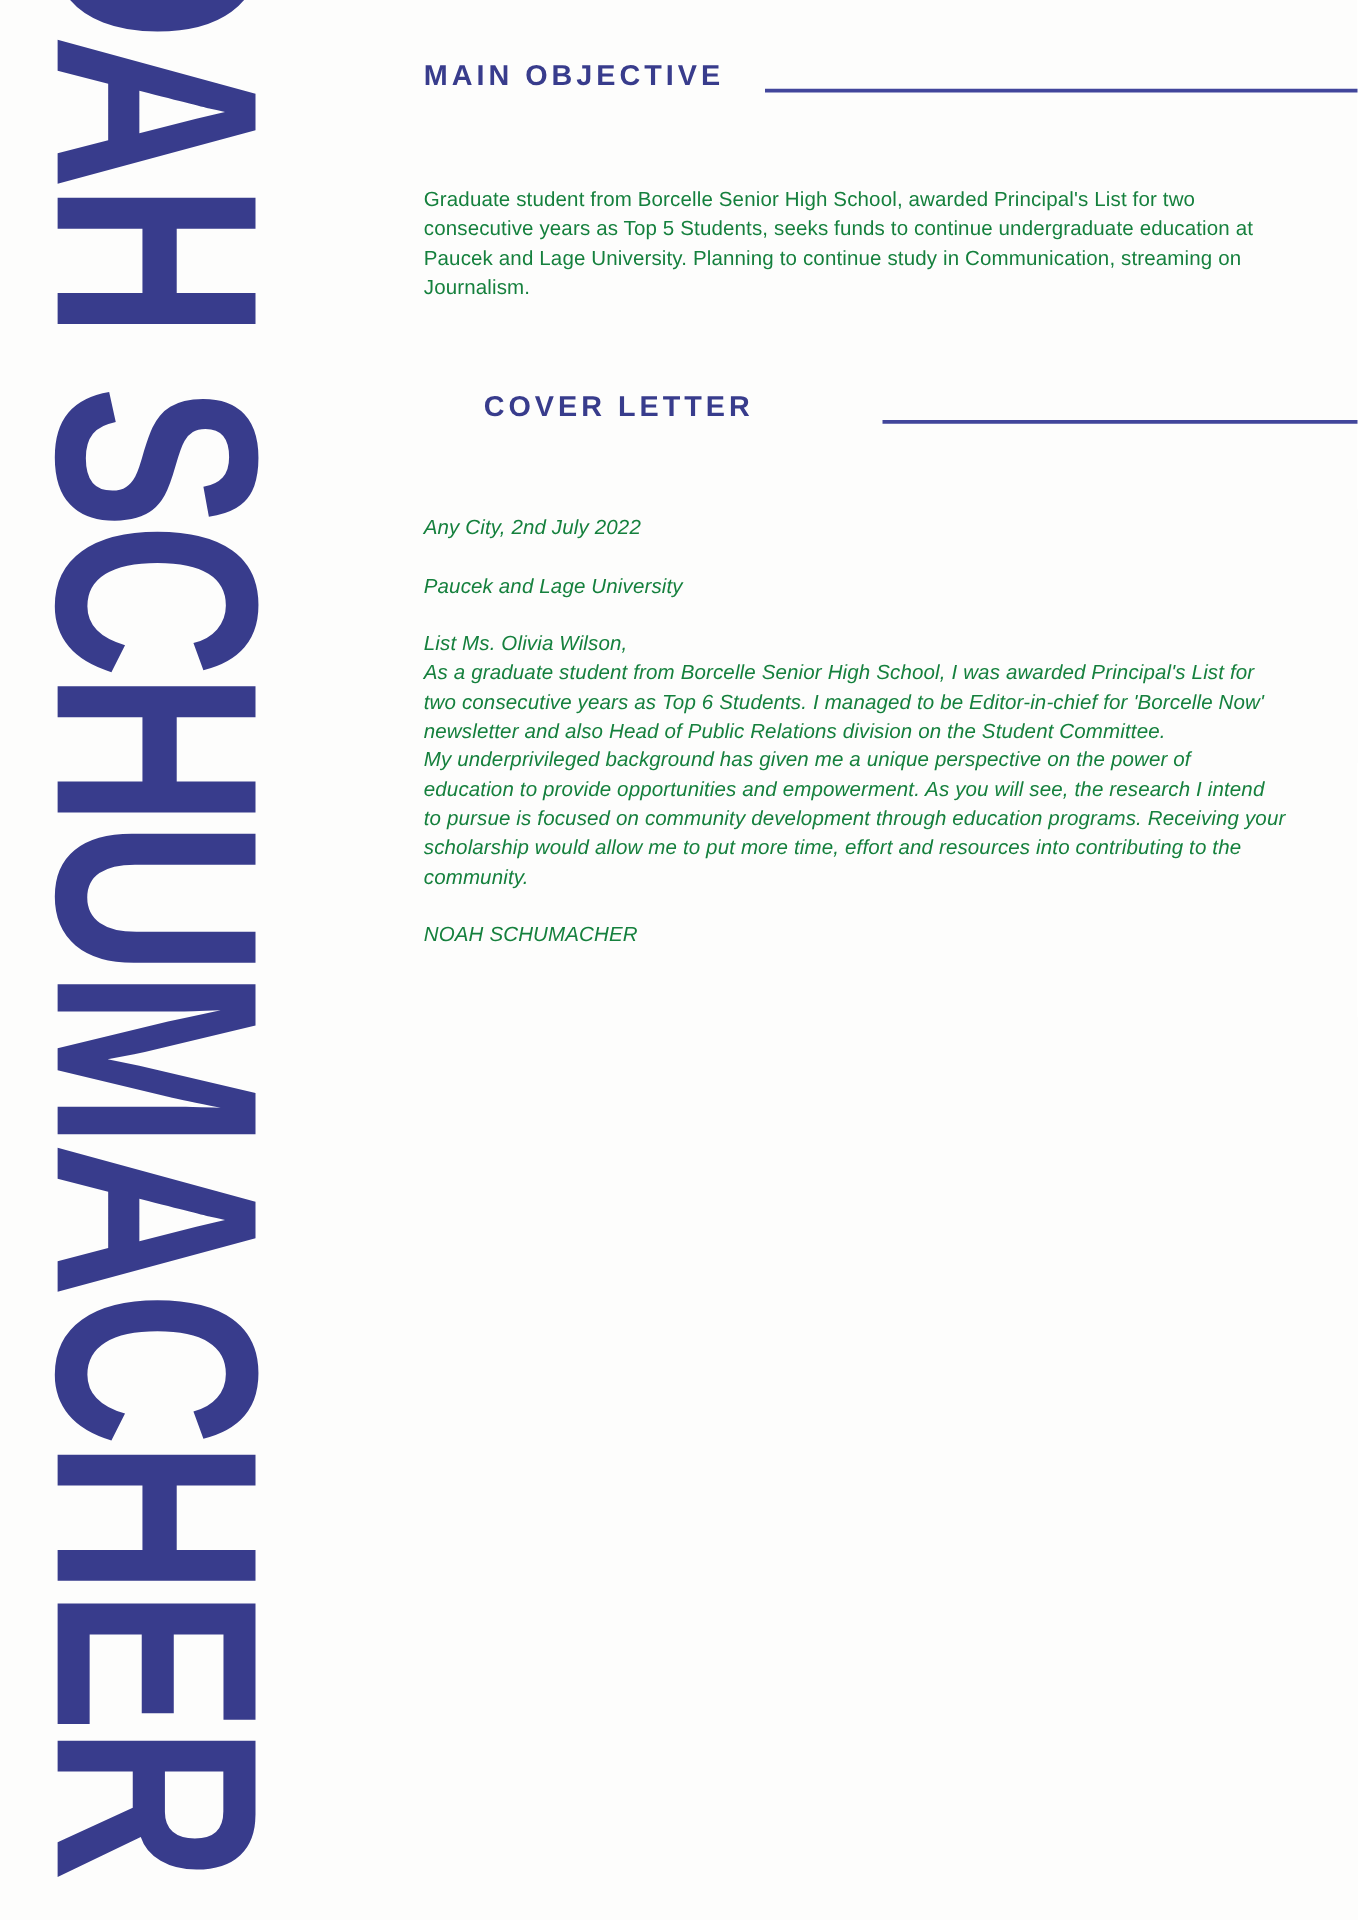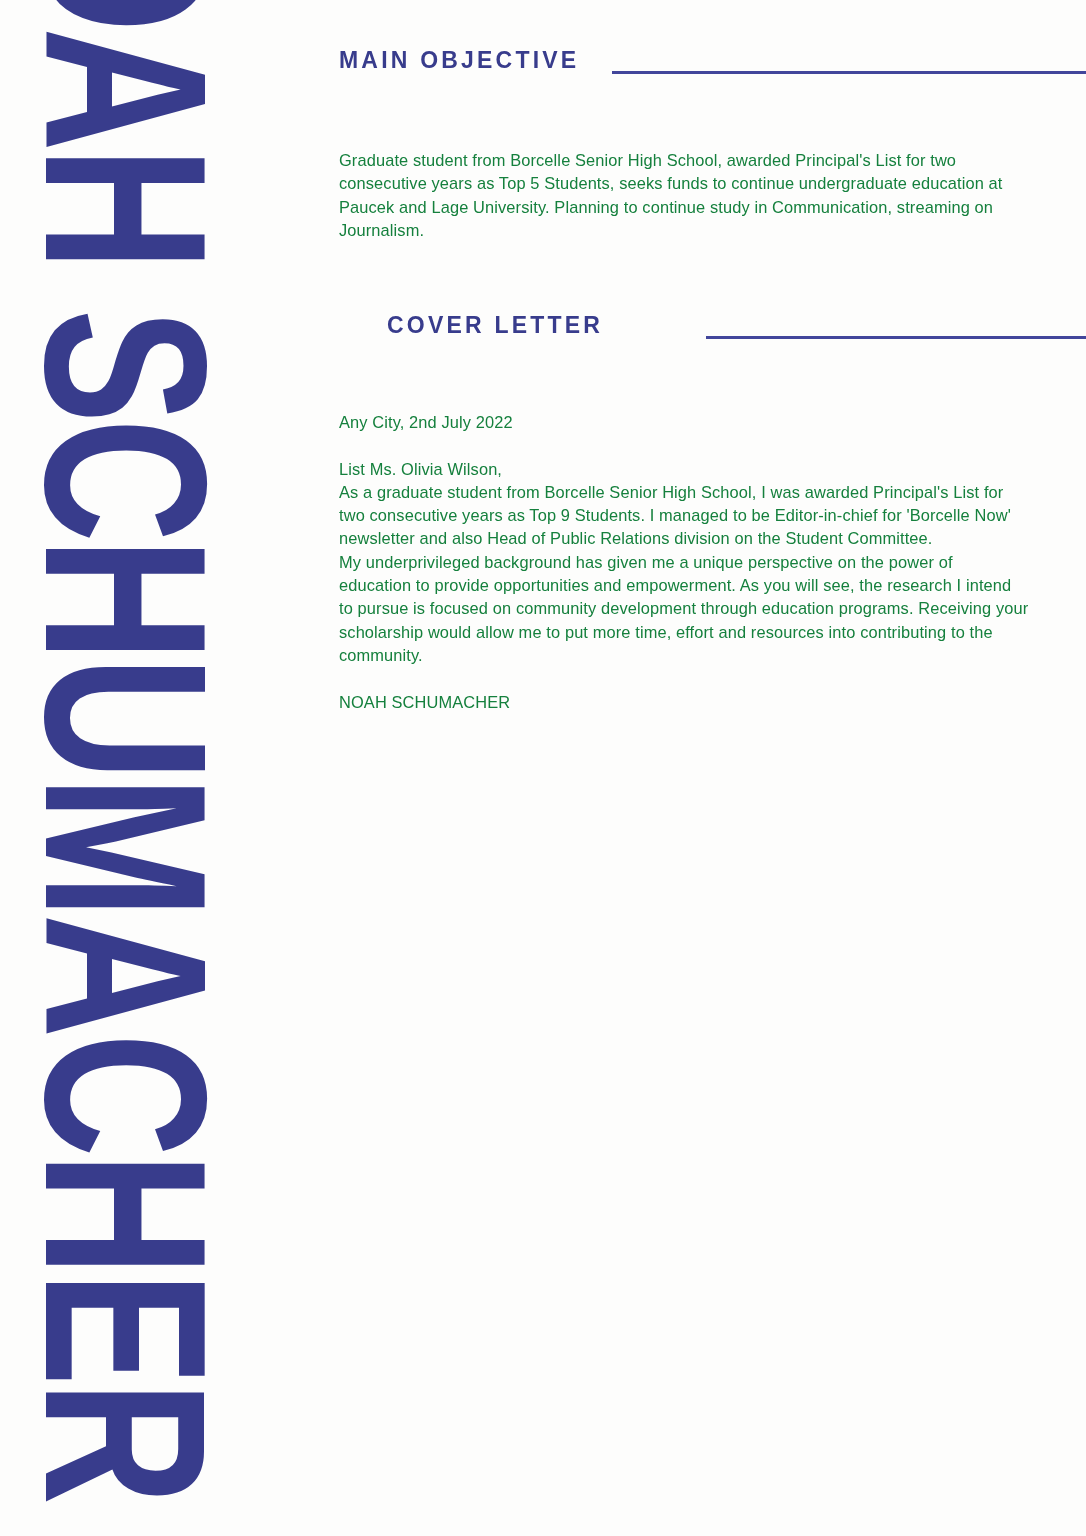--- a/index.html
+++ b/index.html
@@ -94,21 +94,21 @@
     position: absolute;
     color: #15803d;
     font-size: 16.4px;
     line-height: 23.3px;
     letter-spacing: 0.12px;
     width: 690px;
   }
 
   #objective-body { top: 149px; }
 
-  #letter-body { top: 411px; }
+  #letter-body { top: 411px; font-style: italic; }
 
   .para { margin: 0; }
   .para + .para { margin-top: 23.3px; }
   .para.tight + .para.tight { margin-top: 0; }
 
   
   .footer {
     position: absolute;
     left: 0;
     right: 0;
@@ -166,25 +166,26 @@
     <div class="section-head" id="cover-head">
       <span class="title">COVER LETTER</span>
       <span class="rule"></span>
     </div>
 
     <div class="body-block" id="letter-body">
 
       <p class="para">Any City, 2nd July 2022</p>
 
 
+      <p class="para">Paucek and Lage University</p>
 
       <p class="para tight">List Ms. Olivia Wilson,</p>
 
 
-      <p class="para tight">As a graduate student from Borcelle Senior High School, I was awarded Principal's List for two consecutive years as Top 9 Students. I managed to be Editor-in-chief for 'Borcelle Now' newsletter and also Head of Public Relations division on the Student Committee.</p>
+      <p class="para tight">As a graduate student from Borcelle Senior High School, I was awarded Principal's List for two consecutive years as Top 6 Students. I managed to be Editor-in-chief for 'Borcelle Now' newsletter and also Head of Public Relations division on the Student Committee.</p>
 
       <p class="para tight">My underprivileged background has given me a unique perspective on the power of education to provide opportunities and empowerment. As you will see, the research I intend to pursue is focused on community development through education programs. Receiving your scholarship would allow me to put more time, effort and resources into contributing to the community.</p>
 
 
 
       <p class="para">NOAH SCHUMACHER</p>
     </div>
   </div>
 
 

